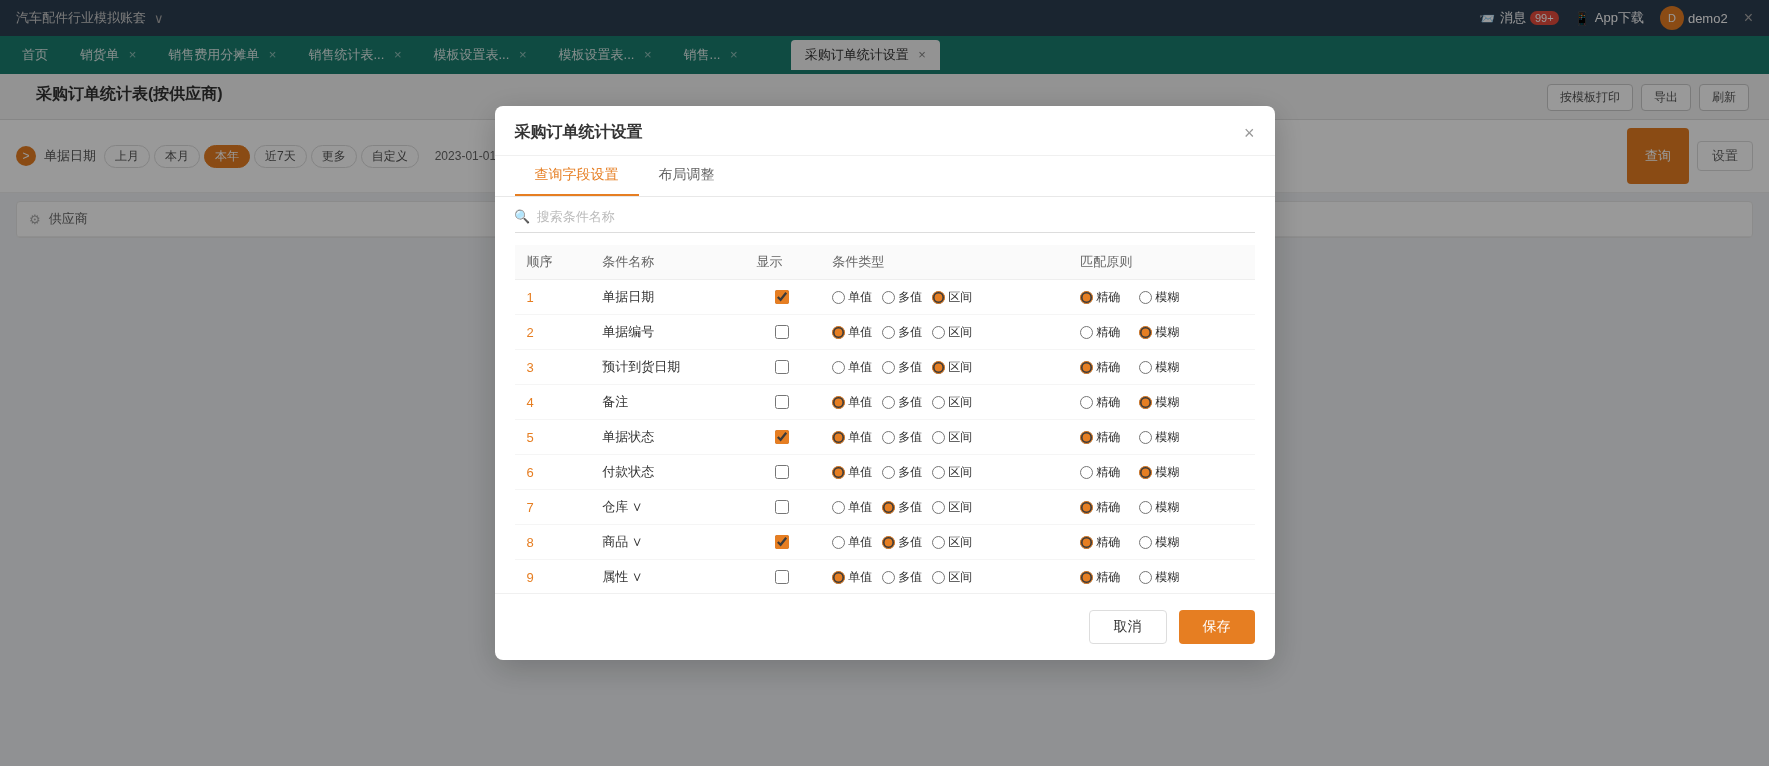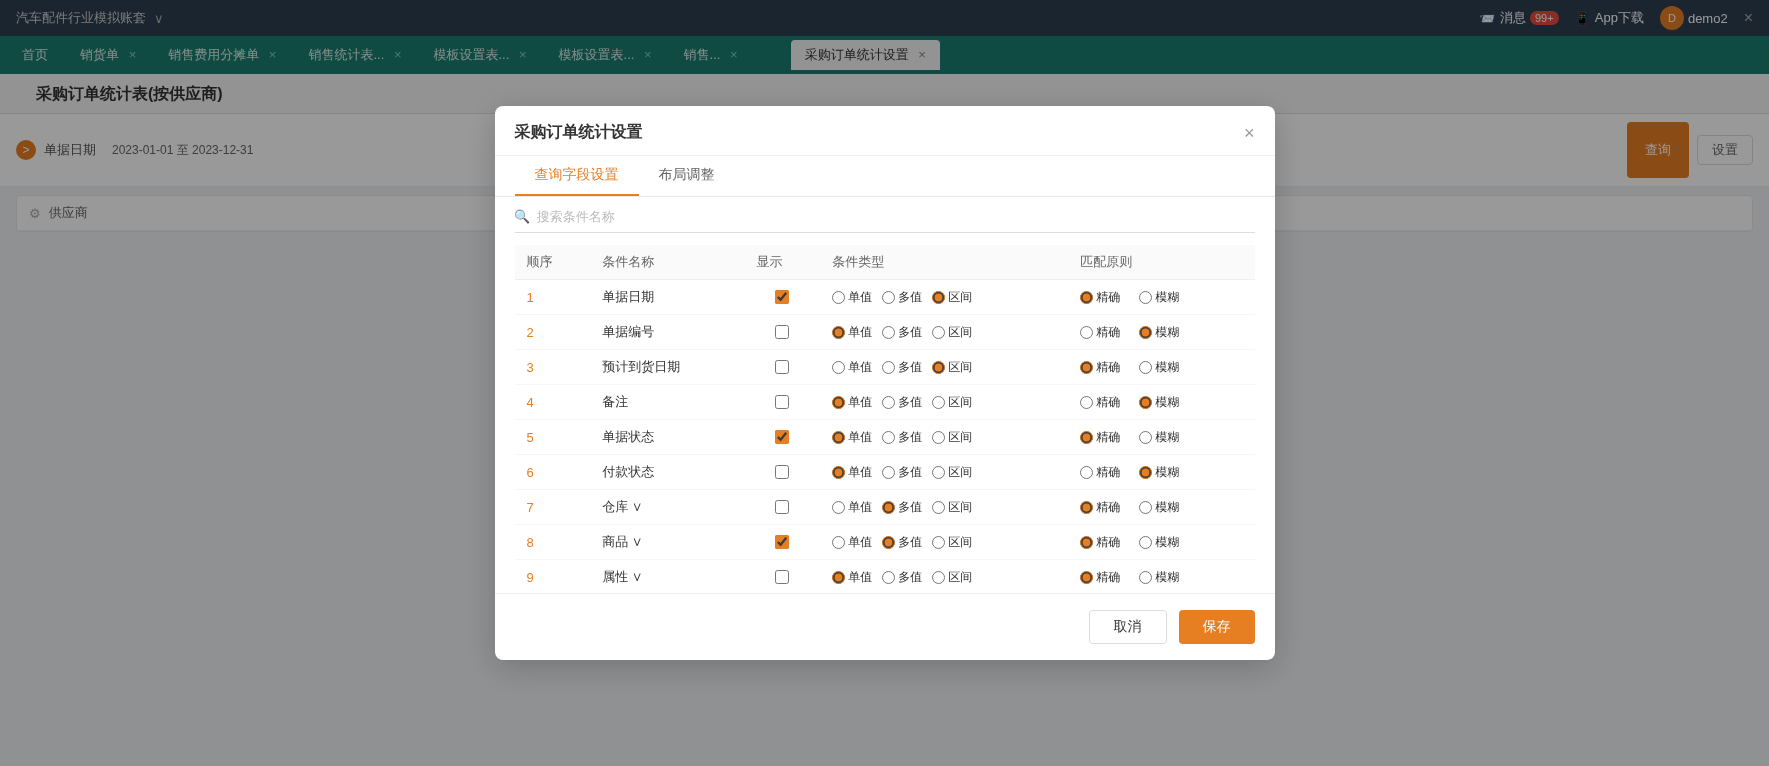--- a/index.html
+++ b/index.html
@@ -237,26 +237,39 @@
   <div class="tab-item">销售统计表... <span class="tab-close">×</span></div>
   <div class="tab-item">模板设置表... <span class="tab-close">×</span></div>
   <div class="tab-item">模板设置表... <span class="tab-close">×</span></div>
   <div class="tab-item">销售... <span class="tab-close">×</span></div>
   <div class="tab-item active">采购订单统计设置 <span class="tab-close">×</span></div>
 </div>
 
 <div class="page-header">
   <div style="display:flex; justify-content:space-between; align-items:flex-start;margin-left:16px;">
     <div class="page-title">采购订单统计表(按供应商)</div>
+    <div class="page-actions">
+      <button class="btn-print">按模板打印</button>
+      <button class="btn-export">导出</button>
+      <button class="btn-refresh">刷新</button>
+    </div>
   </div>
 </div>
 
 <div class="filter-bar">
   <button class="filter-arrow">&gt;</button>
   <span class="filter-label">单据日期</span>
+  <div class="filter-chips">
+    <span class="chip">上月</span>
+    <span class="chip">本月</span>
+    <span class="chip active">本年</span>
+    <span class="chip">近7天</span>
+    <span class="chip">更多</span>
+    <span class="chip">自定义</span>
+  </div>
   <span class="filter-date">2023-01-01 至 2023-12-31</span>
 
   <span style="flex:1;"></span>
   <button class="btn-query">查询</button>
   <button class="btn-settings">设置</button>
 </div>
 
 <div class="table-area">
   <div class="table-header-row">
     <span class="settings-icon">⚙</span>

